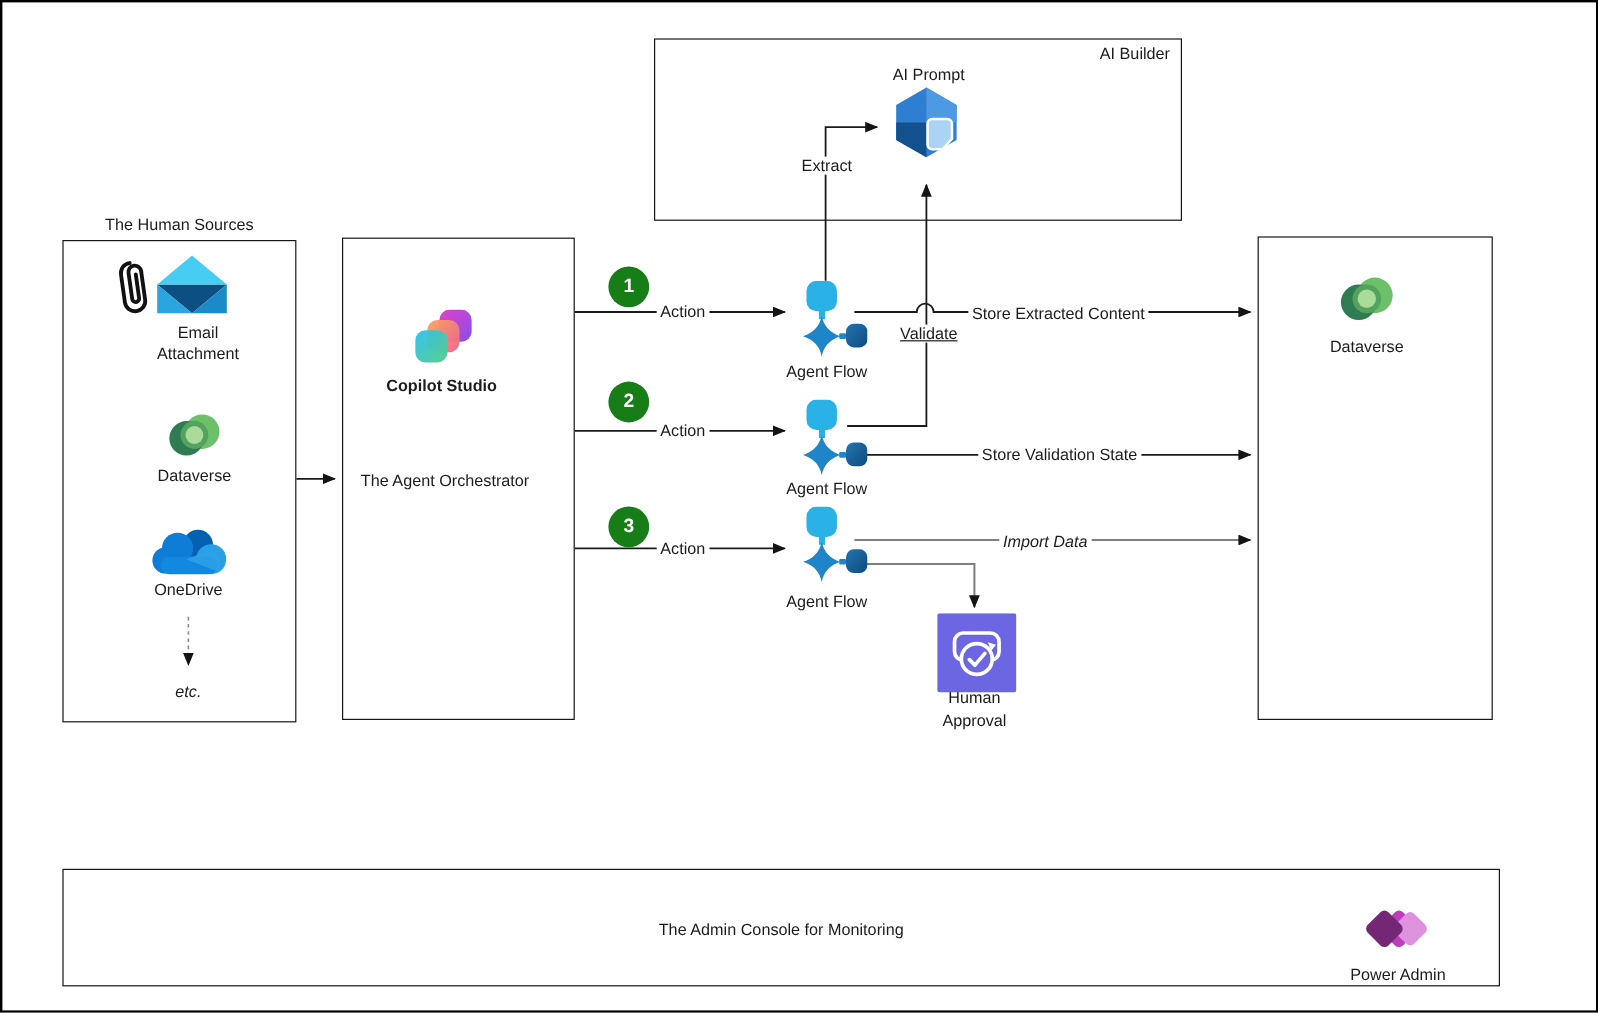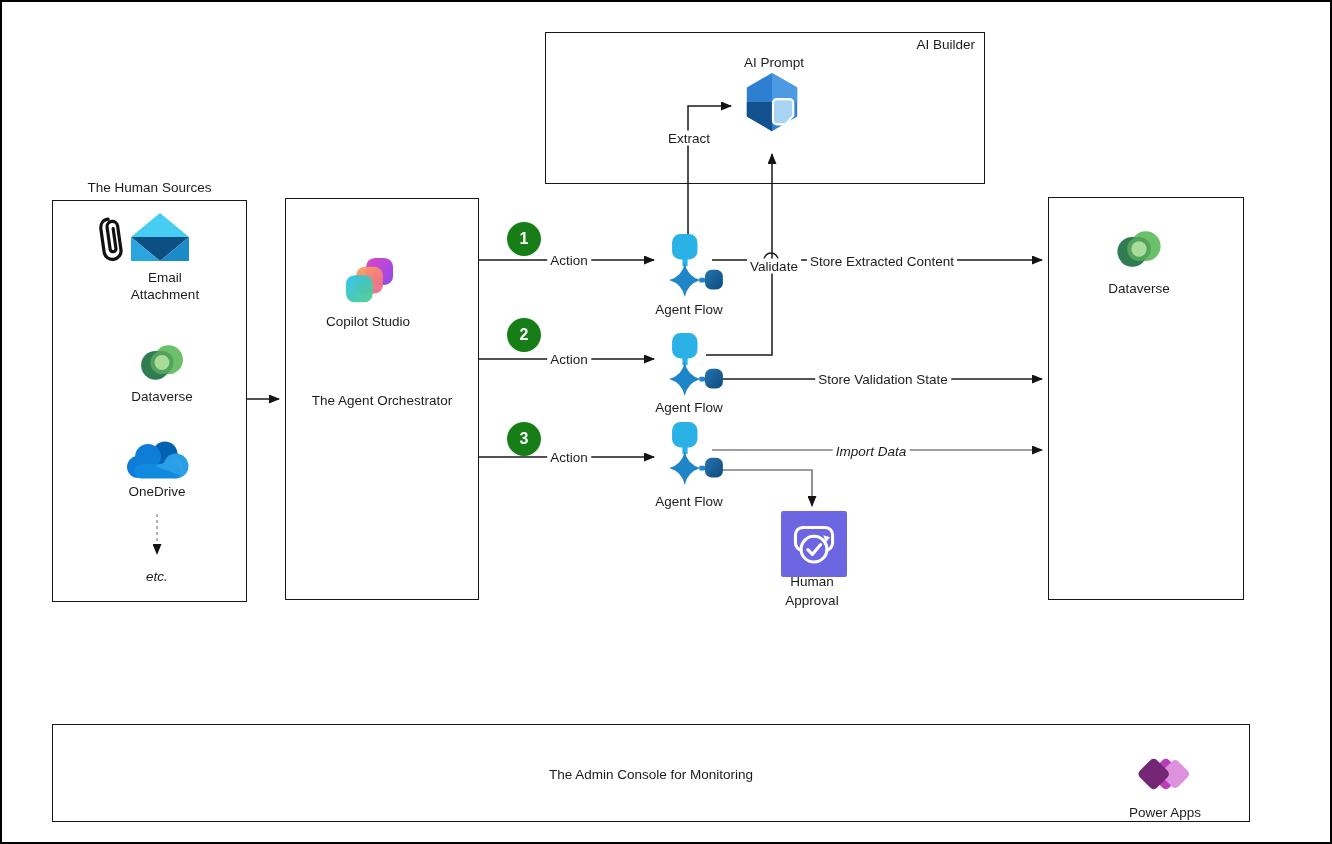--- a/index.html
+++ b/index.html
@@ -138,35 +138,35 @@
 
   <div class="lbl center" style="left:105px;top:566px;width:100px;font-style:italic;">etc.</div>
 
   <div class="icon" style="left:344px;top:256px;">
     <svg width="48" height="48" viewBox="0 0 50 50">
       <rect x="21" y="0" width="28" height="28" rx="9" fill="url(#gp)"></rect>
       <rect x="10.5" y="9" width="28" height="28" rx="9" fill="url(#go)" opacity="0.96"></rect>
       <rect x="0" y="18" width="28" height="28" rx="9" fill="url(#gc)" opacity="0.96"></rect>
     </svg>
   </div>
-  <div class="lbl center" style="left:283px;top:311px;width:166px;">Copilot Studio</div>
-  <div class="lbl center" style="left:295px;top:390px;width:170px;">The Agent Orchestrator</div>
+  <div class="lbl center" style="left:283px;top:311px;width:166px;font-weight:bold;">Copilot Studio</div>
+  <div class="lbl center" style="left:269px;top:390px;width:170px;text-align:right;">The Agent Orchestrator</div>
 
   <div class="lbl" id="aib-title">AI Builder</div>
   <div class="lbl center" style="left:672px;top:52px;width:200px;">AI Prompt</div>
   <div class="icon" style="left:739px;top:70px;">
     <svg width="62" height="64" viewBox="0 0 64 66">
       <polygon points="32,1 58,16 58,46 32,61 6,46 6,16" fill="#2E7FD2"></polygon>
       <polygon points="32,1 58,16 58,31 32,31" fill="#4E9AE2"></polygon>
       <polygon points="6,31 32,31 32,61 6,46" fill="#12518E"></polygon>
       <path d="M37 28 h13 a4 4 0 0 1 4 4 v13 l-8 9 h-9 a4 4 0 0 1 -4 -4 v-18 a4 4 0 0 1 4 -4 z" fill="#A9D4F4" stroke="#ffffff" stroke-width="2.2"></path>
     </svg>
   </div>
   <span class="line-label" style="left:687px;top:136px;">Extract</span>
-  <span class="line-label" style="left:772px;top:264px;">Validate</span>
+  <span class="line-label" style="left:772px;top:276px;text-decoration:underline;">Validate</span>
 
   <div class="badge" style="left: 505px; top: 220px; background: rgb(23, 126, 23);">1</div>
   <div class="badge" style="left: 505px; top: 316px; background: rgb(23, 126, 23);">2</div>
   <div class="badge" style="left: 505px; top: 420px; background: rgb(23, 126, 23);">3</div>
 
   <span class="line-label" style="left:567px;top:258px;">Action</span>
   <span class="line-label" style="left:567px;top:357px;">Action</span>
   <span class="line-label" style="left:567px;top:455px;">Action</span>
 
   <div class="icon" style="left:653px;top:232px;">
@@ -220,15 +220,15 @@
         <rect x="-13" y="-13" width="26" height="26" rx="5" fill="#BC3CBC"></rect>
       </g>
       <g transform="translate(43,30) rotate(45)">
         <rect x="-12" y="-12" width="24" height="24" rx="5" fill="#DE92DE"></rect>
       </g>
       <g transform="translate(20,30) rotate(45)">
         <rect x="-13" y="-13" width="26" height="26" rx="5" fill="#742774"></rect>
       </g>
     </svg>
   </div>
-  <div class="lbl center" style="left:1103px;top:802px;width:120px;">Power Apps</div>
+  <div class="lbl center" style="left:1103px;top:802px;width:120px;">Power Admin</div>
 
 </div>
 
 </body></html>

